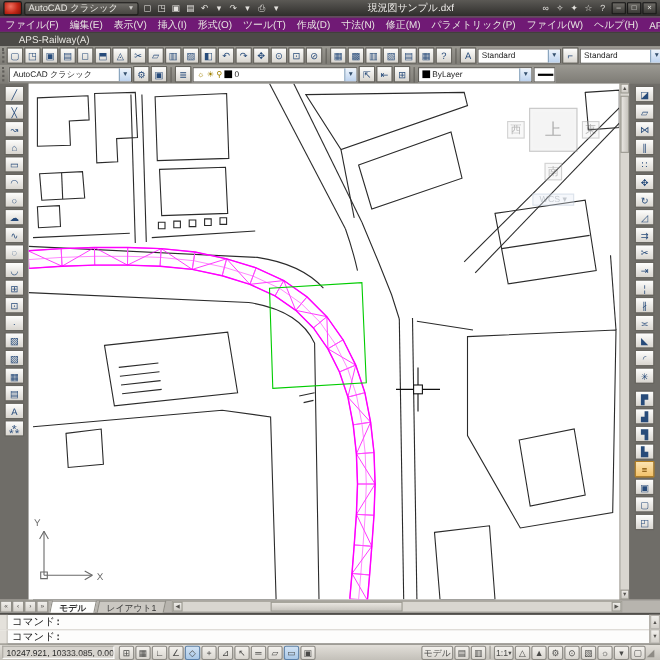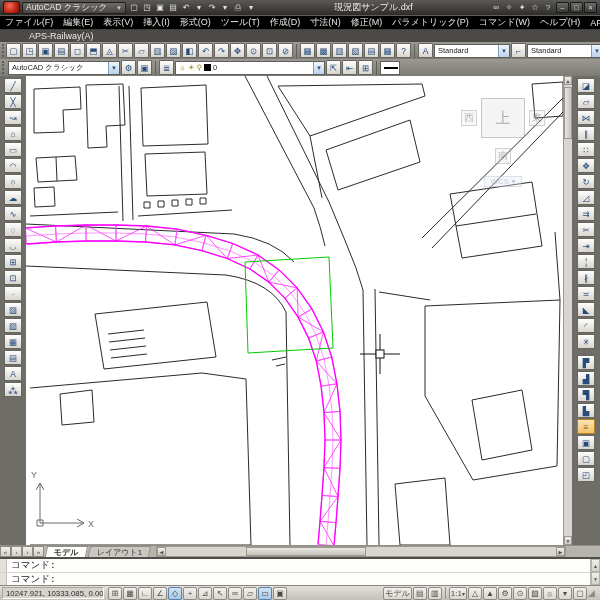--- a/index.html
+++ b/index.html
@@ -24,26 +24,26 @@
                overflow:hidden; }
   .search { width:128px; height:12px; background:#fff; border:1px solid #191918; display:flex;
             align-items:center; padding:0 2px; }
   .search input { width:100%; border:0; outline:0; font-size:7.5px; color:#7e7c78; background:transparent;
                   font-family:"Liberation Sans",sans-serif; }
   .win-btn { width:13px; height:11px; background:linear-gradient(#6d6b66,#3a3936); border:1px solid #191918;
              color:#e7e5e1; font-size:7px; display:flex; align-items:center; justify-content:center;
              border-radius:1px; }
 
   
-  .menubar { height:14px; background:#000000; border-top:1px solid #5e5c58; display:flex;
+  .menubar { height:14px; background:#701a75; border-top:1px solid #5e5c58; display:flex;
              align-items:stretch; color:#e8e6e2; font-size:9px; flex:0 0 auto; }
   .menu-item { padding:0 5px; display:flex; align-items:center; white-space:nowrap; }
   .menubar .spacer { flex:1; }
   .menubar2 { height:13px; background:#4c4a47; border-top:1px solid #403f3c; display:flex;
-              align-items:stretch; color:#e8e6e2; font-size:9px; padding-left:24px; flex:0 0 auto; }
+              align-items:stretch; color:#e8e6e2; font-size:9px; padding-left:12px; flex:0 0 auto; }
 
   
   .toolbar-row { height:17px; background:linear-gradient(#9b9992,#7d7b75); display:flex;
                  align-items:center; gap:1px; padding:0 2px; overflow:hidden; flex:0 0 auto; }
   .grip { width:4px; height:13px; border-left:2px dotted #5f5d59; margin-right:1px; }
   .tb-btn { width:15px; height:15px; flex:0 0 auto; background:linear-gradient(#fefefd,#d8d5cf);
             border:1px solid #67655f; border-radius:1px; display:flex; align-items:center;
             justify-content:center; font-size:8.5px; color:#274b7a; overflow:hidden; }
   .tb-btn.active { background:linear-gradient(#fbe3b3,#f3c269); border-color:#b57f1f; color:#7a4a00; }
   .tb-sep { width:1px; height:14px; background:#605e59; margin:0 2px; flex:0 0 auto; }
@@ -173,21 +173,21 @@
         <div class="menu-item" title="ファイル(F)">ファイル(F)</div>
         <div class="menu-item" title="編集(E)">編集(E)</div>
         <div class="menu-item" title="表示(V)">表示(V)</div>
         <div class="menu-item" title="挿入(I)">挿入(I)</div>
         <div class="menu-item" title="形式(O)">形式(O)</div>
         <div class="menu-item" title="ツール(T)">ツール(T)</div>
         <div class="menu-item" title="作成(D)">作成(D)</div>
         <div class="menu-item" title="寸法(N)">寸法(N)</div>
         <div class="menu-item" title="修正(M)">修正(M)</div>
         <div class="menu-item" title="パラメトリック(P)">パラメトリック(P)</div>
-        <div class="menu-item" title="ウィンドウ(W)">コマンド(W)</div>
+        <div class="menu-item" title="ウィンドウ(W)">ファイル(W)</div>
         <div class="menu-item" title="ヘルプ(H)">ヘルプ(H)</div>
         <div class="menu-item" title="APS-K(K)">APS-K(K)</div>
       </div>
     <div class="spacer"></div>
 
   </div>
   <div class="menubar2">
       <div class="menu-item" title="APS-Railway(A)">APS-Railway(A)</div>
     </div>
 
@@ -258,20 +258,25 @@
       <span class="swatch"></span>
       <span class="mini">0</span>
       <span class="chev-box">▼</span>
     </div>
     <div style="display:flex;gap:1px">
         <div class="tb-btn">⇱</div>
         <div class="tb-btn">⇤</div>
         <div class="tb-btn">⊞</div>
       </div>
     <div class="tb-sep"></div>
+    <div class="tb-select" style="width:104px">
+      <span class="swatch"></span>
+      <span class="mini">ByLayer</span>
+      <span class="chev-box">▼</span>
+    </div>
     <div class="tb-select" style="width:20px">
       <span class="ltline" style="width:14px;height:2px"></span>
     </div>
   </div>
 
   <div class="main">
     <div class="side-toolbar left">
         <div class="tb-btn">╱</div>
         <div class="tb-btn">╳</div>
         <div class="tb-btn">↝</div>

